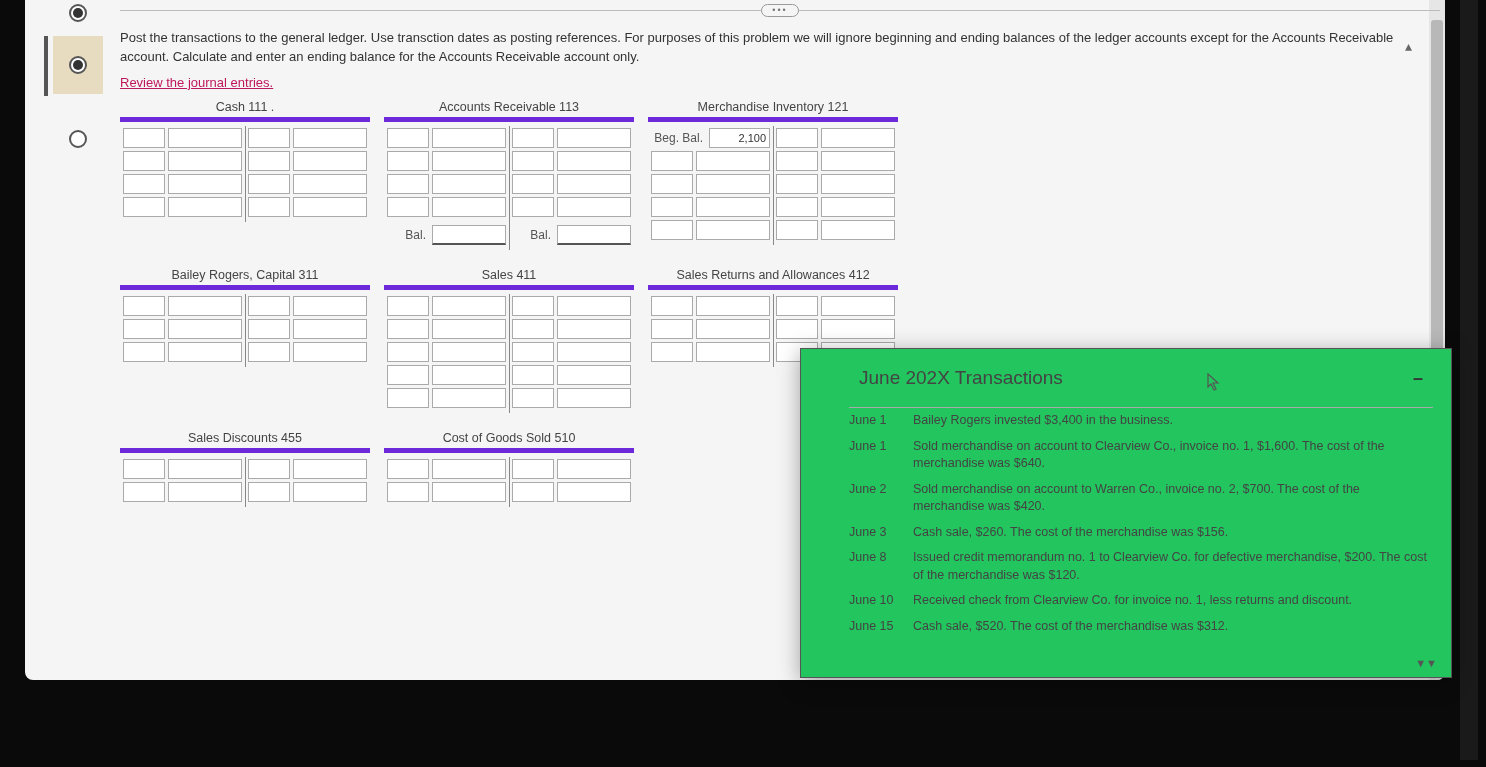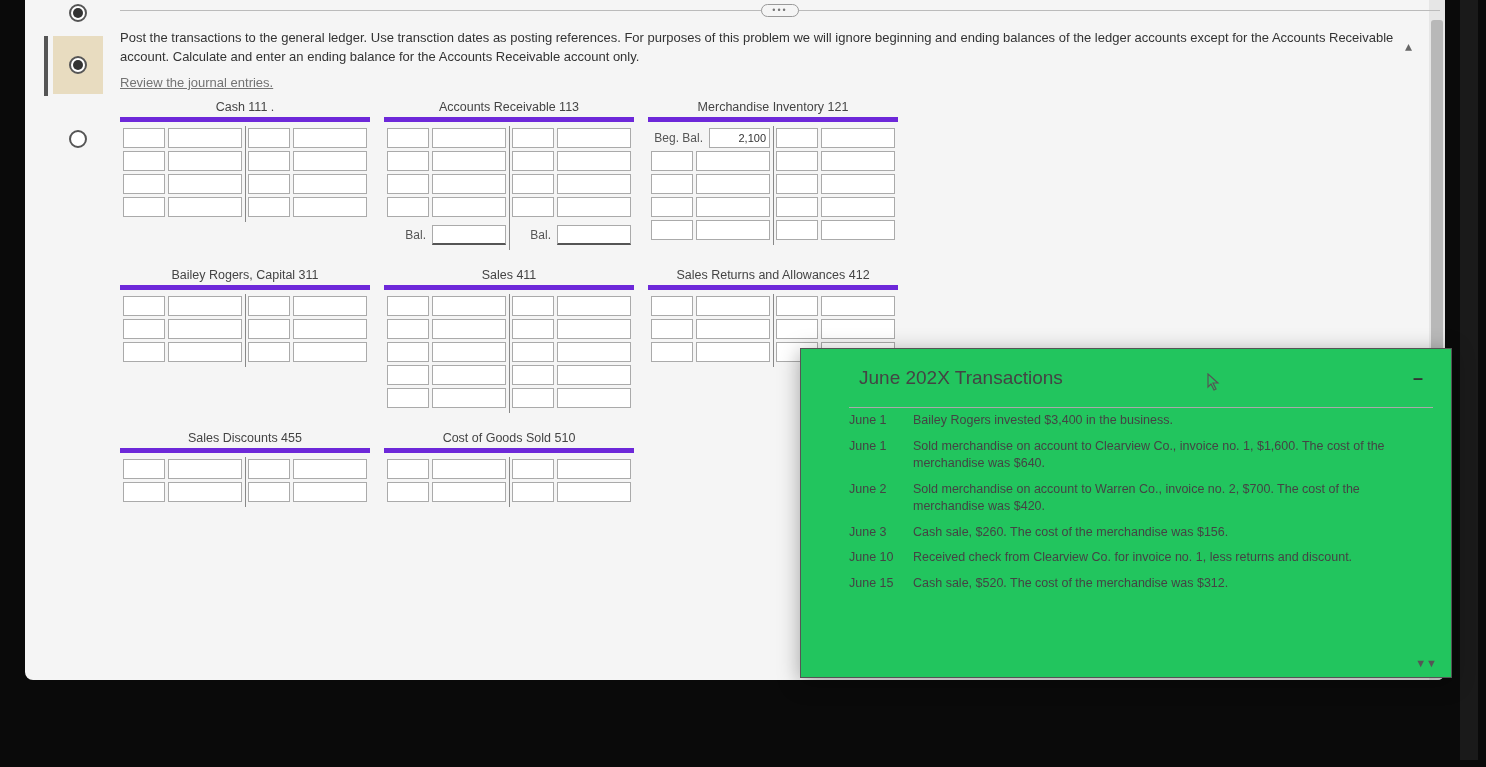--- a/index.html
+++ b/index.html
@@ -87,21 +87,21 @@
     border: 1px solid #999;
     border-radius: 7px;
     background: #f5f5f5;
     font-size: 9px;
     line-height: 11px;
     text-align: center;
     color: #777;
     letter-spacing: 2px;
   }
   .instr { line-height: 1.45; margin-bottom: 8px; padding-right: 40px;}
-  .link { color: #737373; text-decoration: underline; cursor: pointer; }
+  .link { color: #be185d; text-decoration: underline; cursor: pointer; }
   .ledgers {
     display: grid;
     grid-template-columns: repeat(3, 260px);
     column-gap: 4px;
     row-gap: 18px;
     margin-top: 10px;
   }
   .t-acct {
     width: 250px;
   }
@@ -623,20 +623,24 @@
       </div>
     <div class="tx-row">
         <div class="tx-date">June 2</div>
         <div class="tx-desc">Sold merchandise on account to Warren Co., invoice no. 2, $700. The cost of the merchandise was $420.</div>
       </div>
     <div class="tx-row">
         <div class="tx-date">June 3</div>
         <div class="tx-desc">Cash sale, $260. The cost of the merchandise was $156.</div>
       </div>
     <div class="tx-row">
+        <div class="tx-date">June 8</div>
+        <div class="tx-desc">Issued credit memorandum no. 1 to Clearview Co. for defective merchandise, $200. The cost of the merchandise was $120.</div>
+      </div>
+    <div class="tx-row">
         <div class="tx-date">June 10</div>
         <div class="tx-desc">Received check from Clearview Co. for invoice no. 1, less returns and discount.</div>
       </div>
     <div class="tx-row">
         <div class="tx-date">June 15</div>
         <div class="tx-desc">Cash sale, $520. The cost of the merchandise was $312.</div>
       </div>
 
   </div>
   <div class="dn-arrows">▼▼</div>

